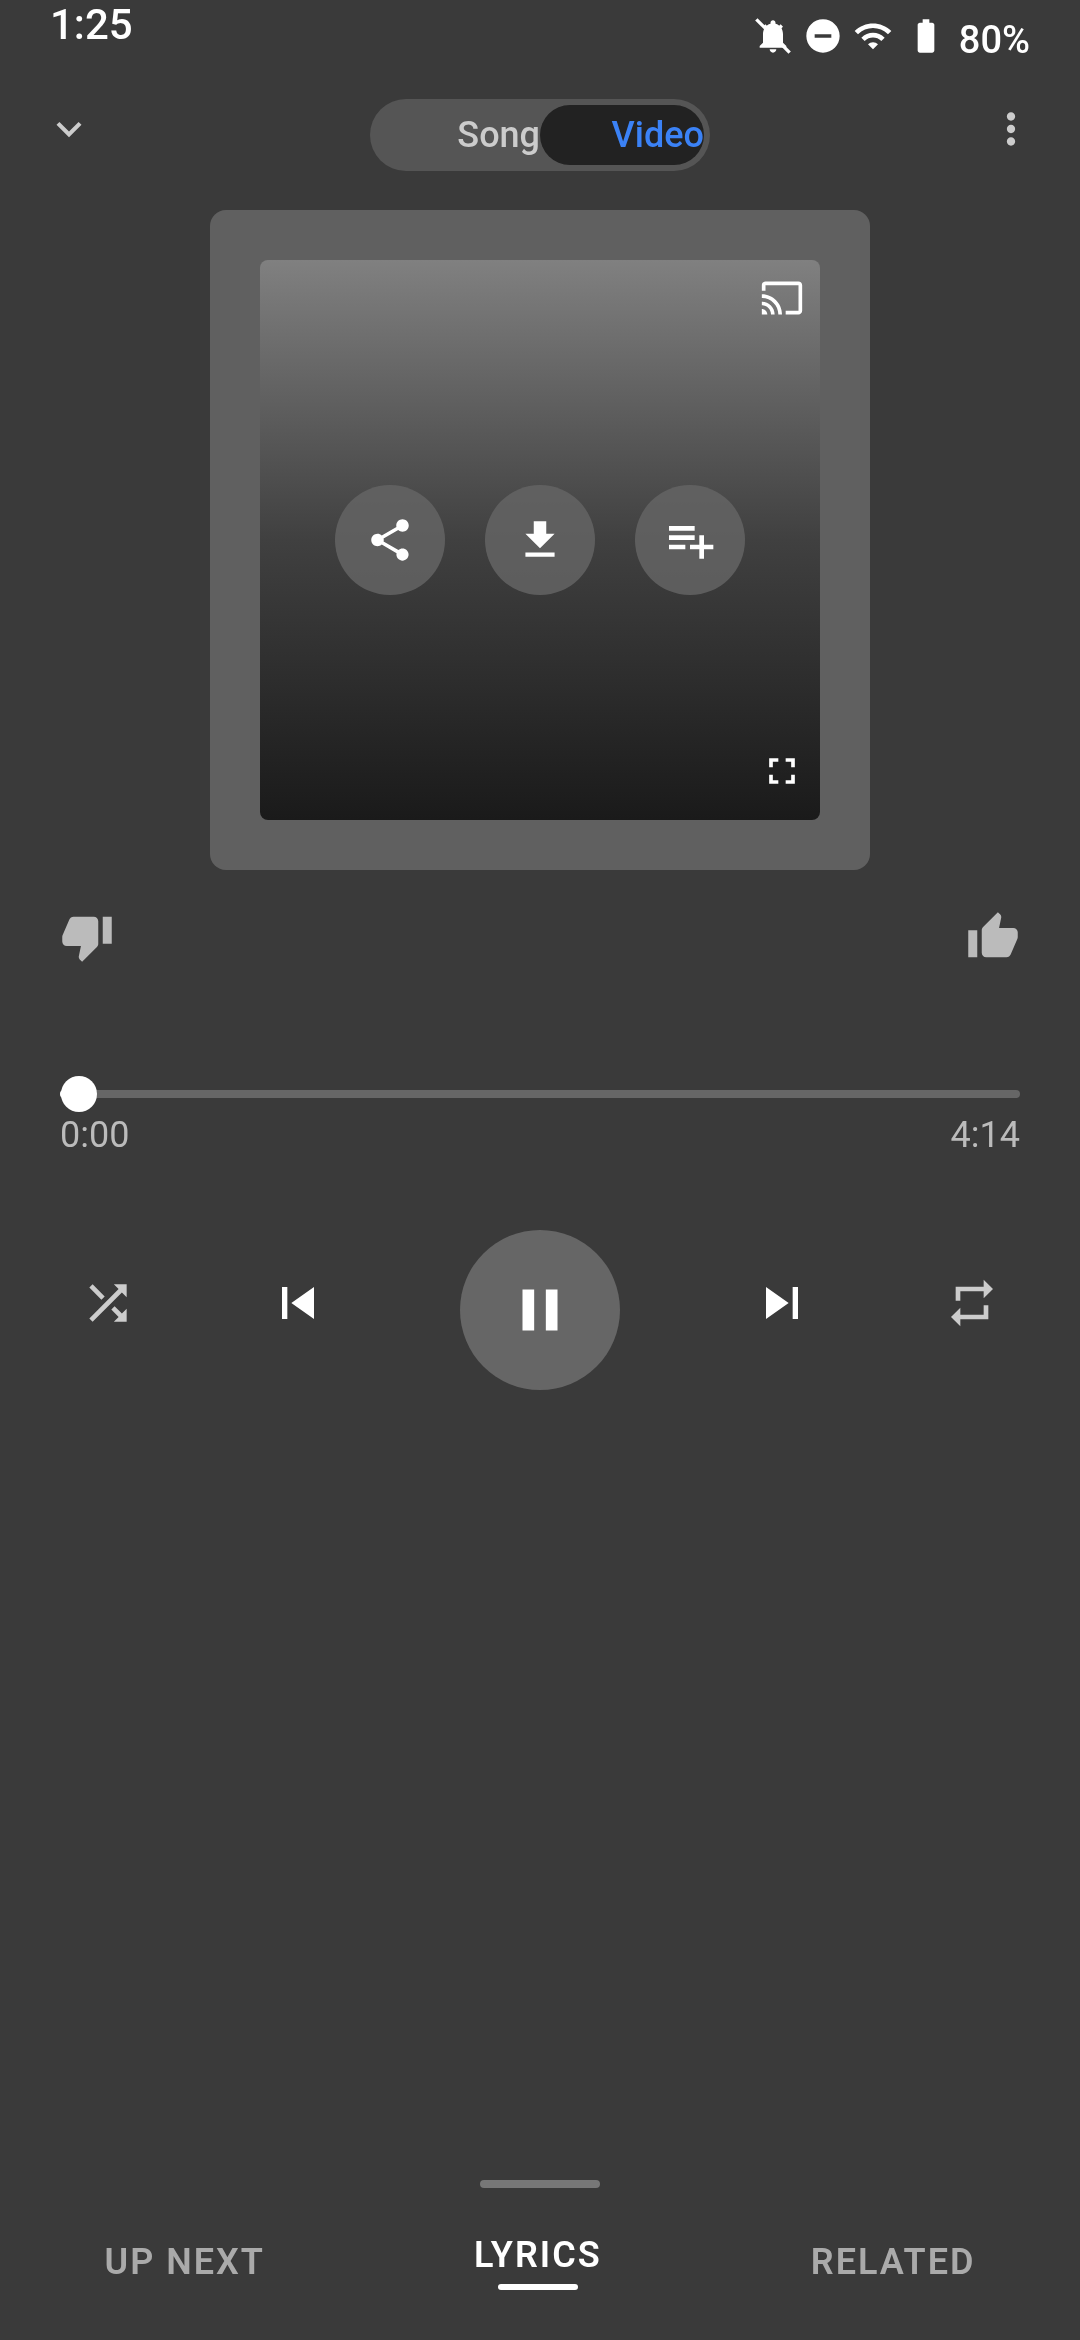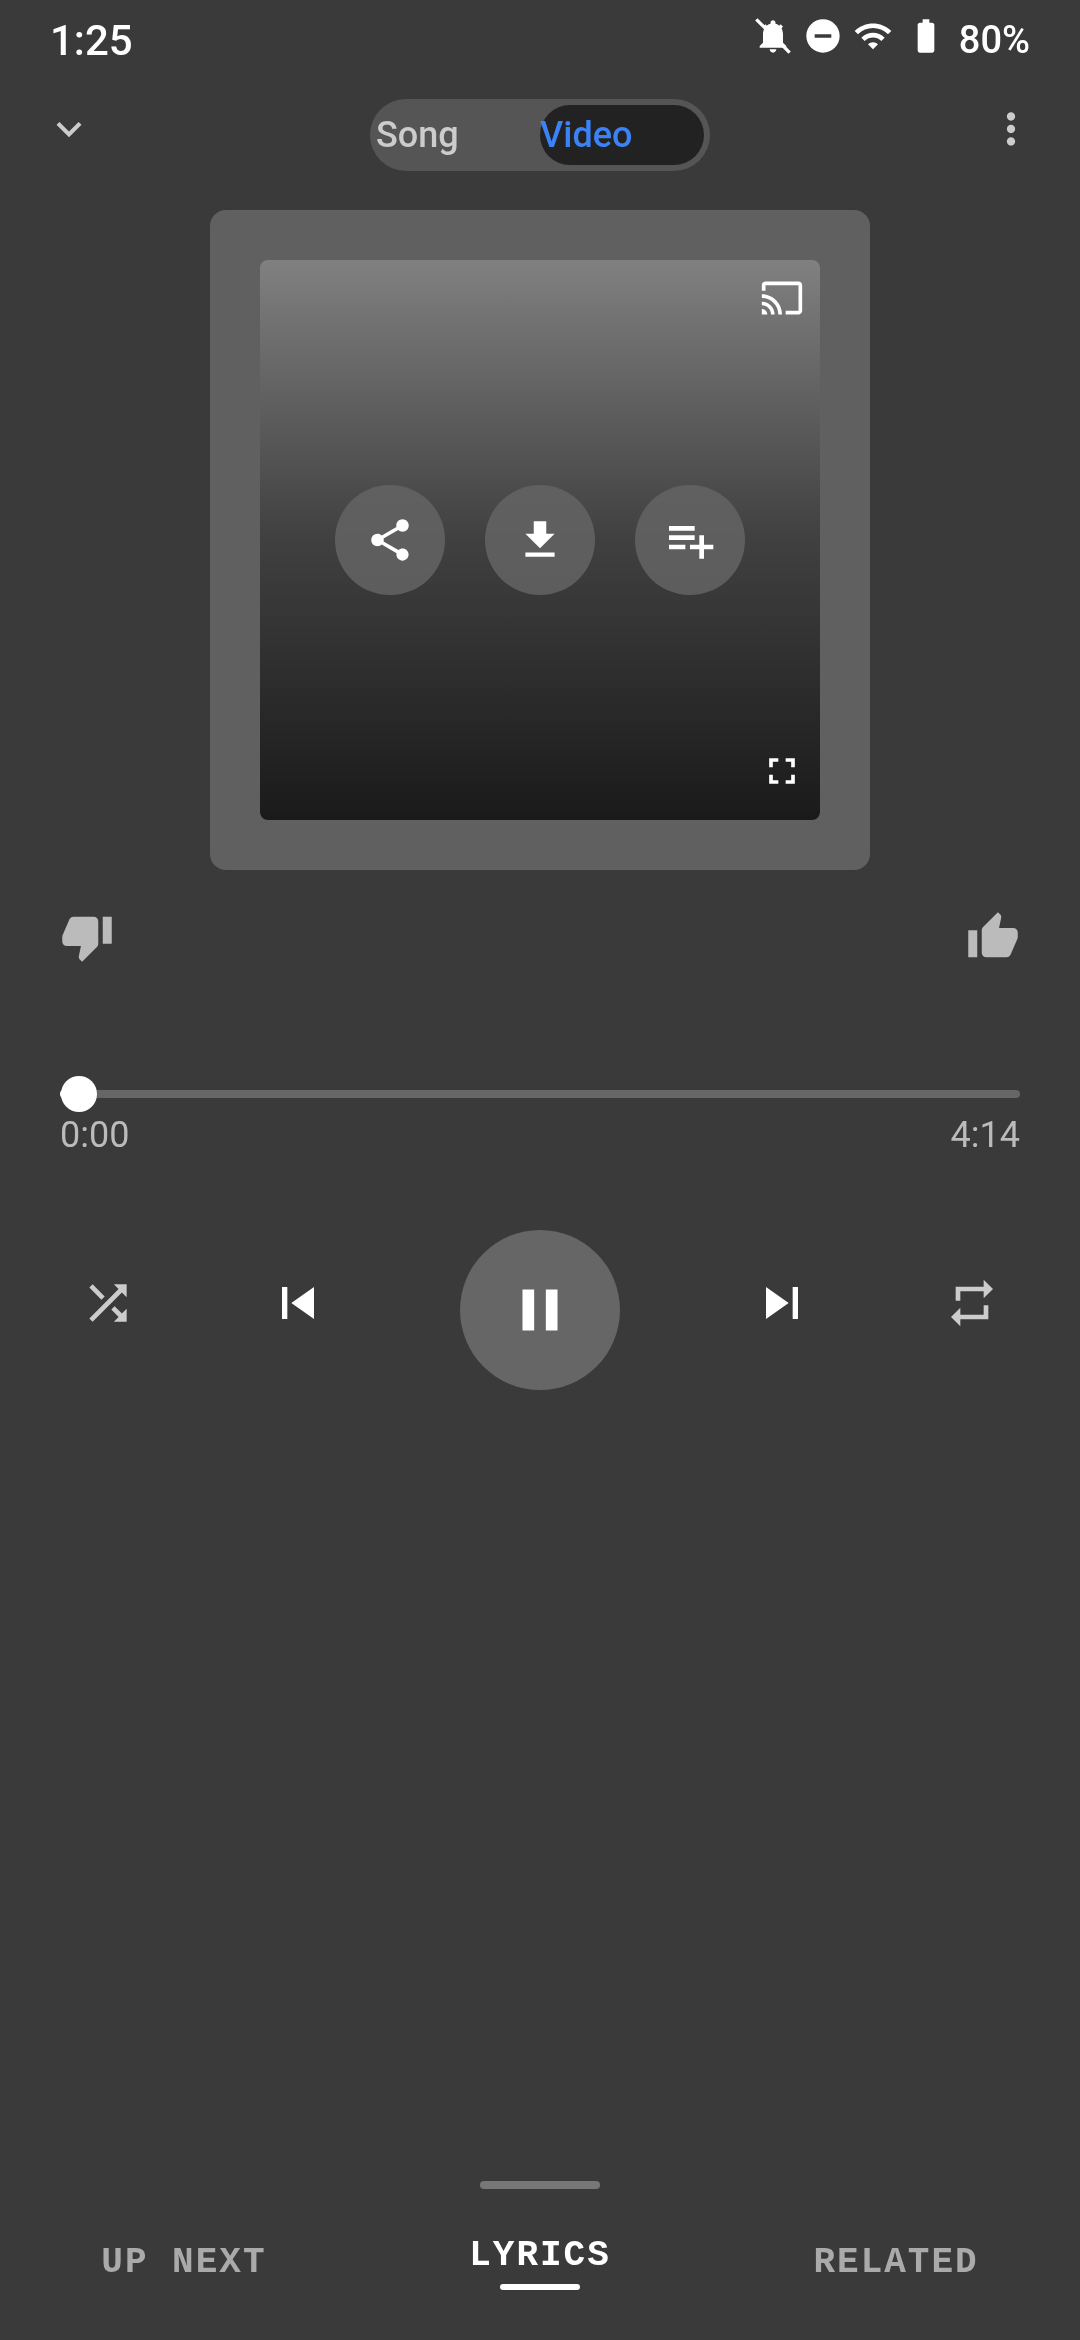--- a/index.html
+++ b/index.html
@@ -13,21 +13,20 @@
       color: #ffffff;
       overflow: hidden;
       position: relative;
     }
 
     
     .status-bar {
       width: 100%;
       height: 80px;
       display: flex;
-      align-items: center;
       justify-content: space-between;
       padding: 0 50px;
       position: absolute;
       top: 0;
     }
     .status-time {
       font-size: 42px;
       font-weight: 500;
       color: #ffffff;
     }
@@ -70,21 +69,21 @@
       padding: 6px;
       width: 340px;
       height: 72px;
     }
     .toggle-btn {
       flex: 1;
       height: 60px;
       border-radius: 44px;
       display: flex;
       align-items: center;
-      justify-content: flex-start;
+      justify-content: flex-end;
       font-size: 36px;
       font-weight: 500;
       cursor: pointer;
     }
     .toggle-btn.active {
       background: #222222;
       color: #3b82f6;
     }
     .toggle-btn.inactive {
       color: #cccccc;
@@ -283,21 +282,20 @@
       align-items: center;
       justify-content: space-around;
       padding: 20px 0 40px;
     }
     .tab-item {
       display: flex;
       flex-direction: column;
       align-items: center;
       cursor: pointer;
       padding: 10px 40px;
-      font-family: Liberation Mono, monospace;
     }
     .tab-label {
       font-size: 36px;
       font-weight: 600;
       color: #aaaaaa;
       letter-spacing: 2px;
     }
     .tab-label.active {
       color: #ffffff;
     }

